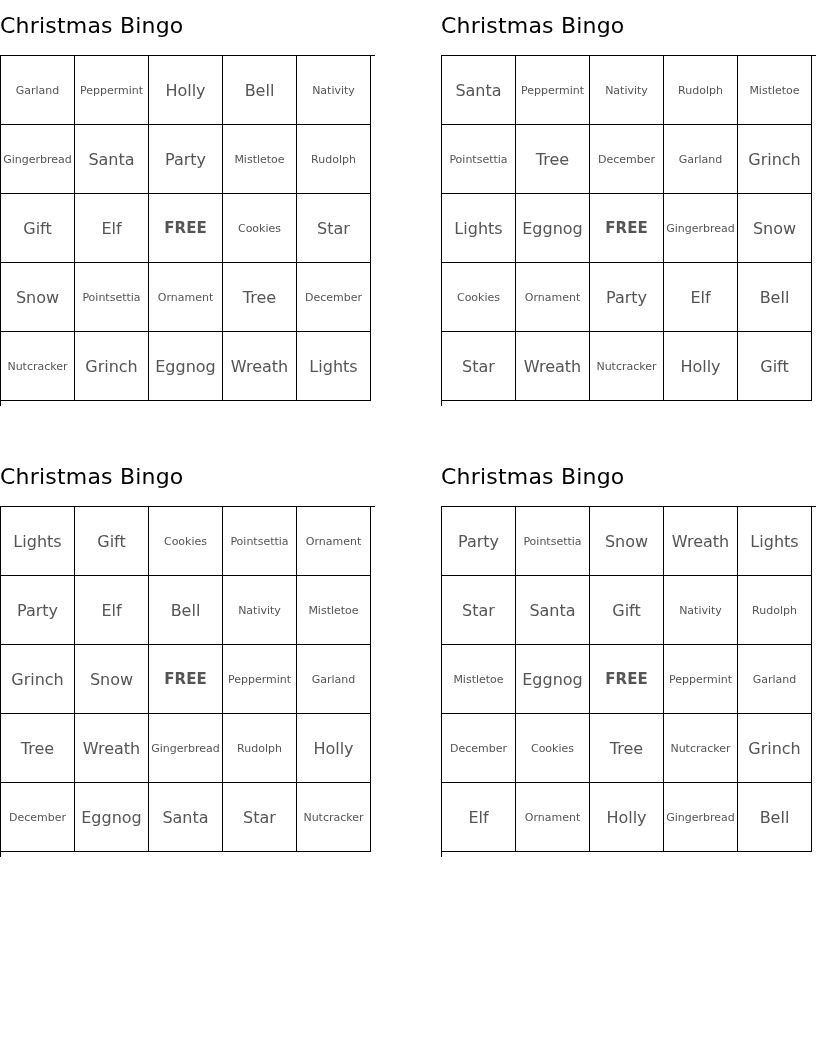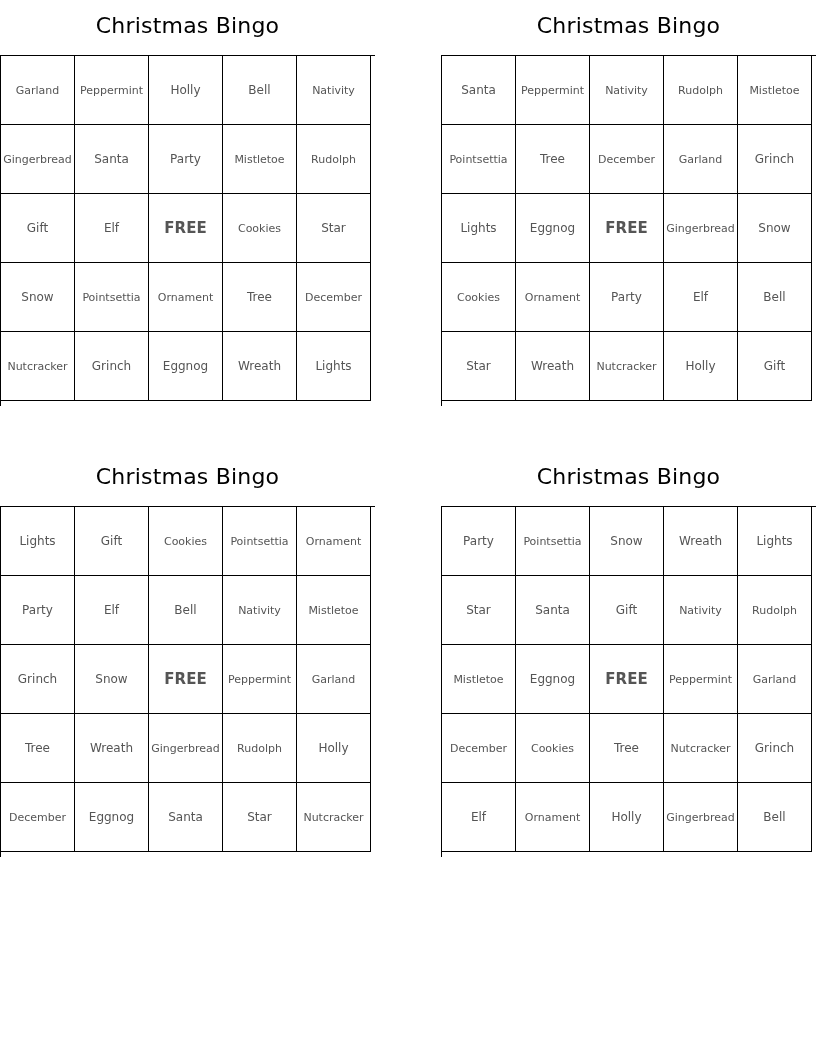--- a/index.html
+++ b/index.html
@@ -1,29 +1,29 @@
 <!DOCTYPE html>
 <html><head>
   <meta charset="utf-8">
   <style>
     html, body { margin: 0; padding: 0; background: #ffffff; }
     body { width: 816px; height: 1056px; position: relative; overflow: hidden;
            font-family: "DejaVu Sans", sans-serif; }
     .board { position: absolute; width: 375px; }
-    .board-title { position: absolute; left: 0; width: 375px; text-align: center;
+    .board-title { position: absolute; left: 0; width: 375px; 
                    font-size: 22px; color: #000; top: -44px; height: 30px; line-height: 30px;
                    letter-spacing: 0.2px; }
     .grid { position: absolute; left: 0; top: 0; width: 374px; height: 350px;
             border-top: 1px solid #000; border-left: 1px solid #000;
             display: grid; grid-template-columns: repeat(5, 74px) ; grid-template-rows: repeat(5, 69px); }
     .cell { border-right: 1px solid #000; border-bottom: 1px solid #000;
             display: flex; align-items: center; justify-content: center;
             color: #555; text-align: center; overflow: hidden; white-space: nowrap; }
     .cell.s { font-size: 11px; text-align: right; }
-    .cell.m { font-size: 12px; }
+    .cell.m { font-size: 16px; }
     .cell.free { font-size: 15px; font-weight: bold; }
     #b1 { left: 0; top: 55px; }
     #b2 { left: 441px; top: 55px; }
     #b3 { left: 0; top: 506px; }
     #b4 { left: 441px; top: 506px; }
   </style>
 </head>
 <body>
 
 <div class="board" id="b1">

